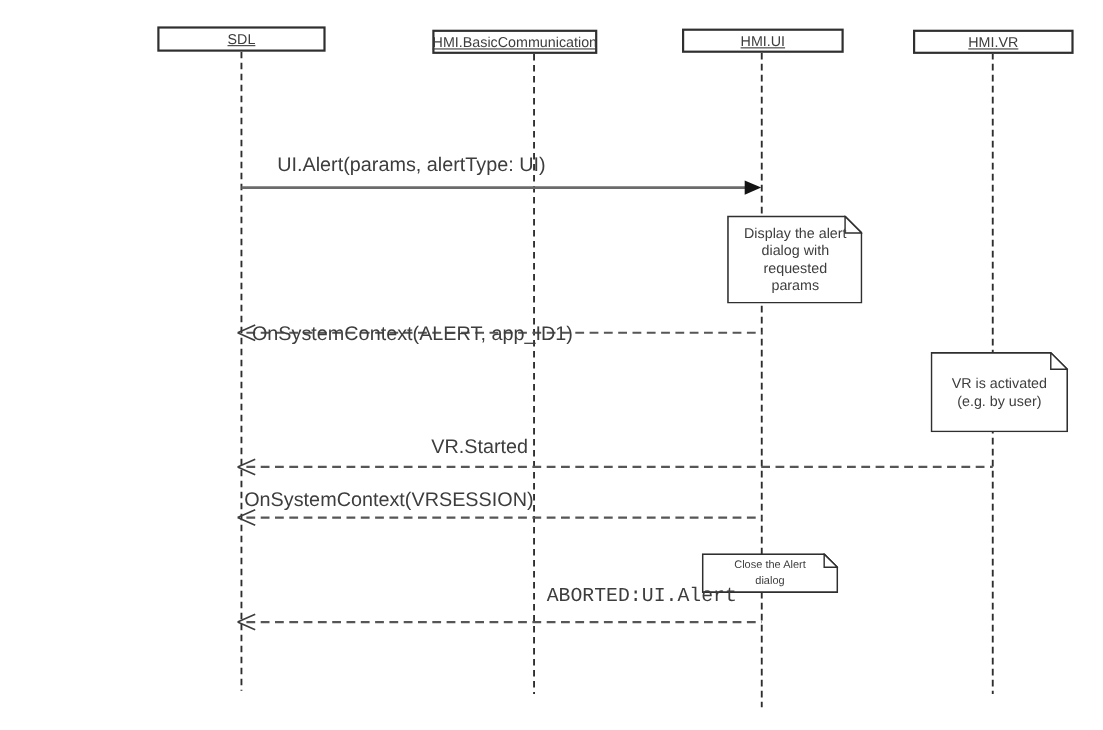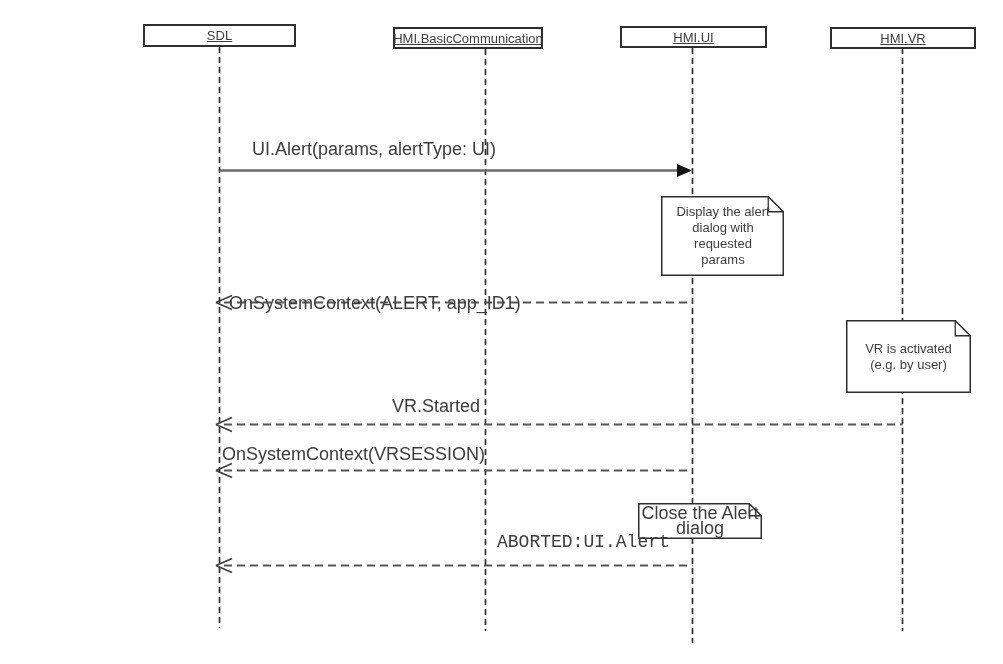--- a/index.html
+++ b/index.html
@@ -54,21 +54,21 @@
     align-items: center;
     justify-content: center;
     text-align: center;
     font-size: 13px;
     line-height: 16px;
     color: #3d3d3d;
     white-space: pre-line;
   }
   .note-text.compact {
     line-height: 15px;
-    font-size: 18px;
+    font-size: 10px;
   }
   .msg-label {
     position: absolute;
     font-size: 18px;
     color: #3d3d3d;
     white-space: nowrap;
   }
   .ll-line {
     stroke: #2e2e2e;
     stroke-width: 1.7;

